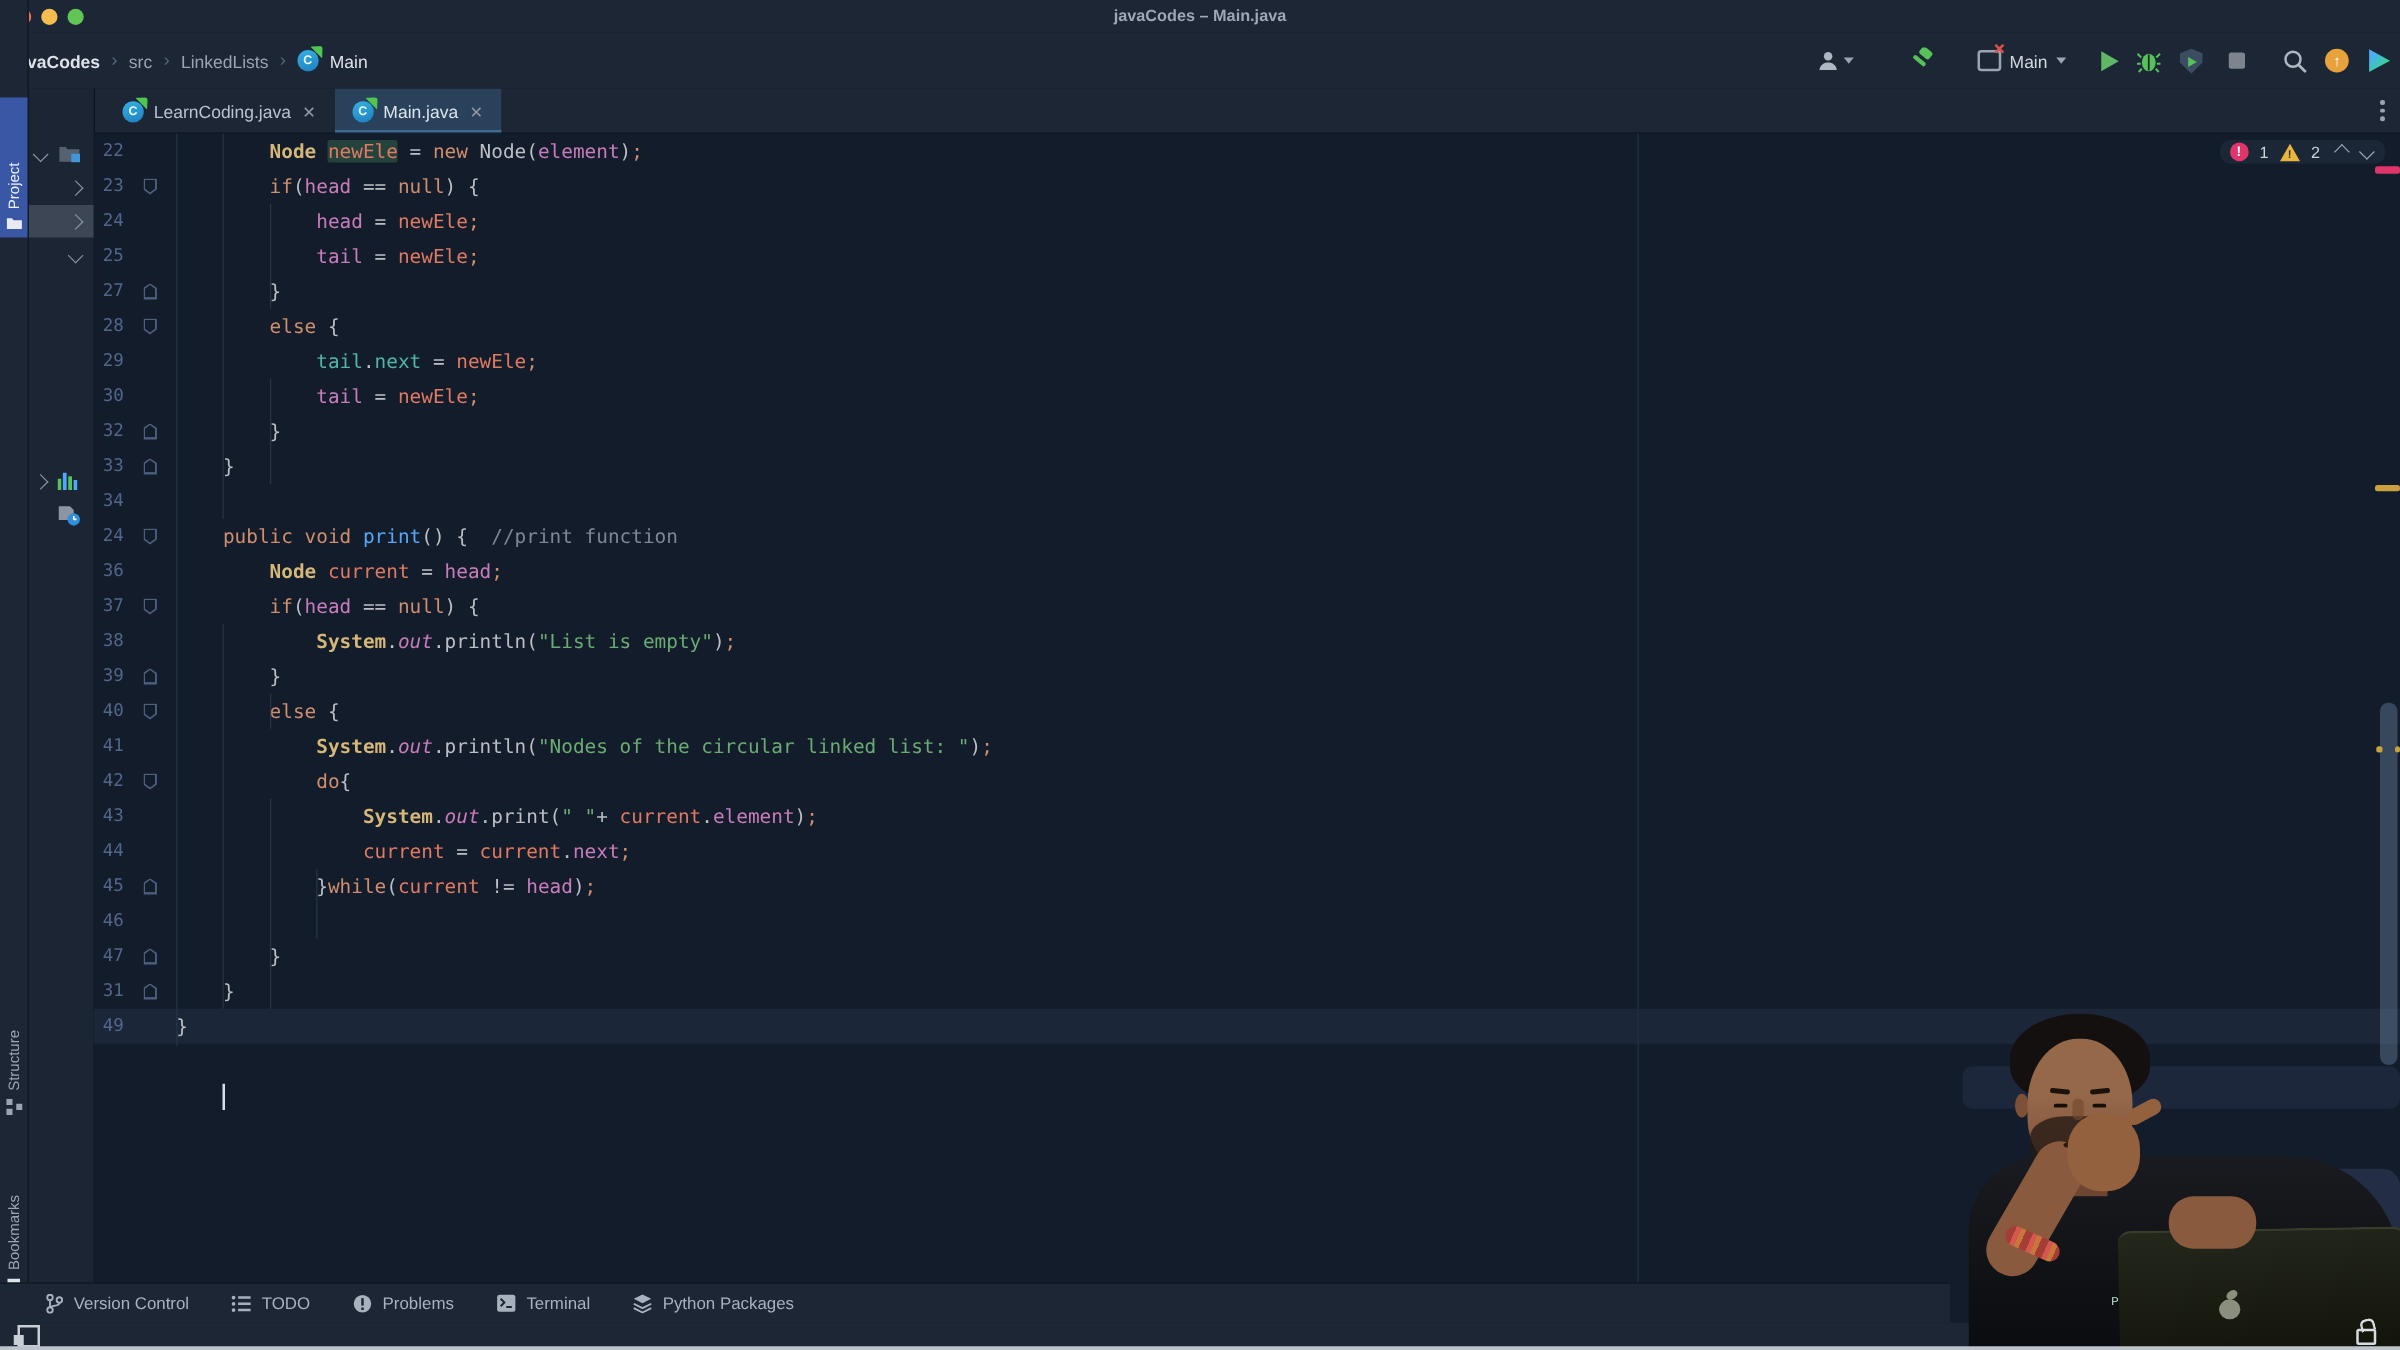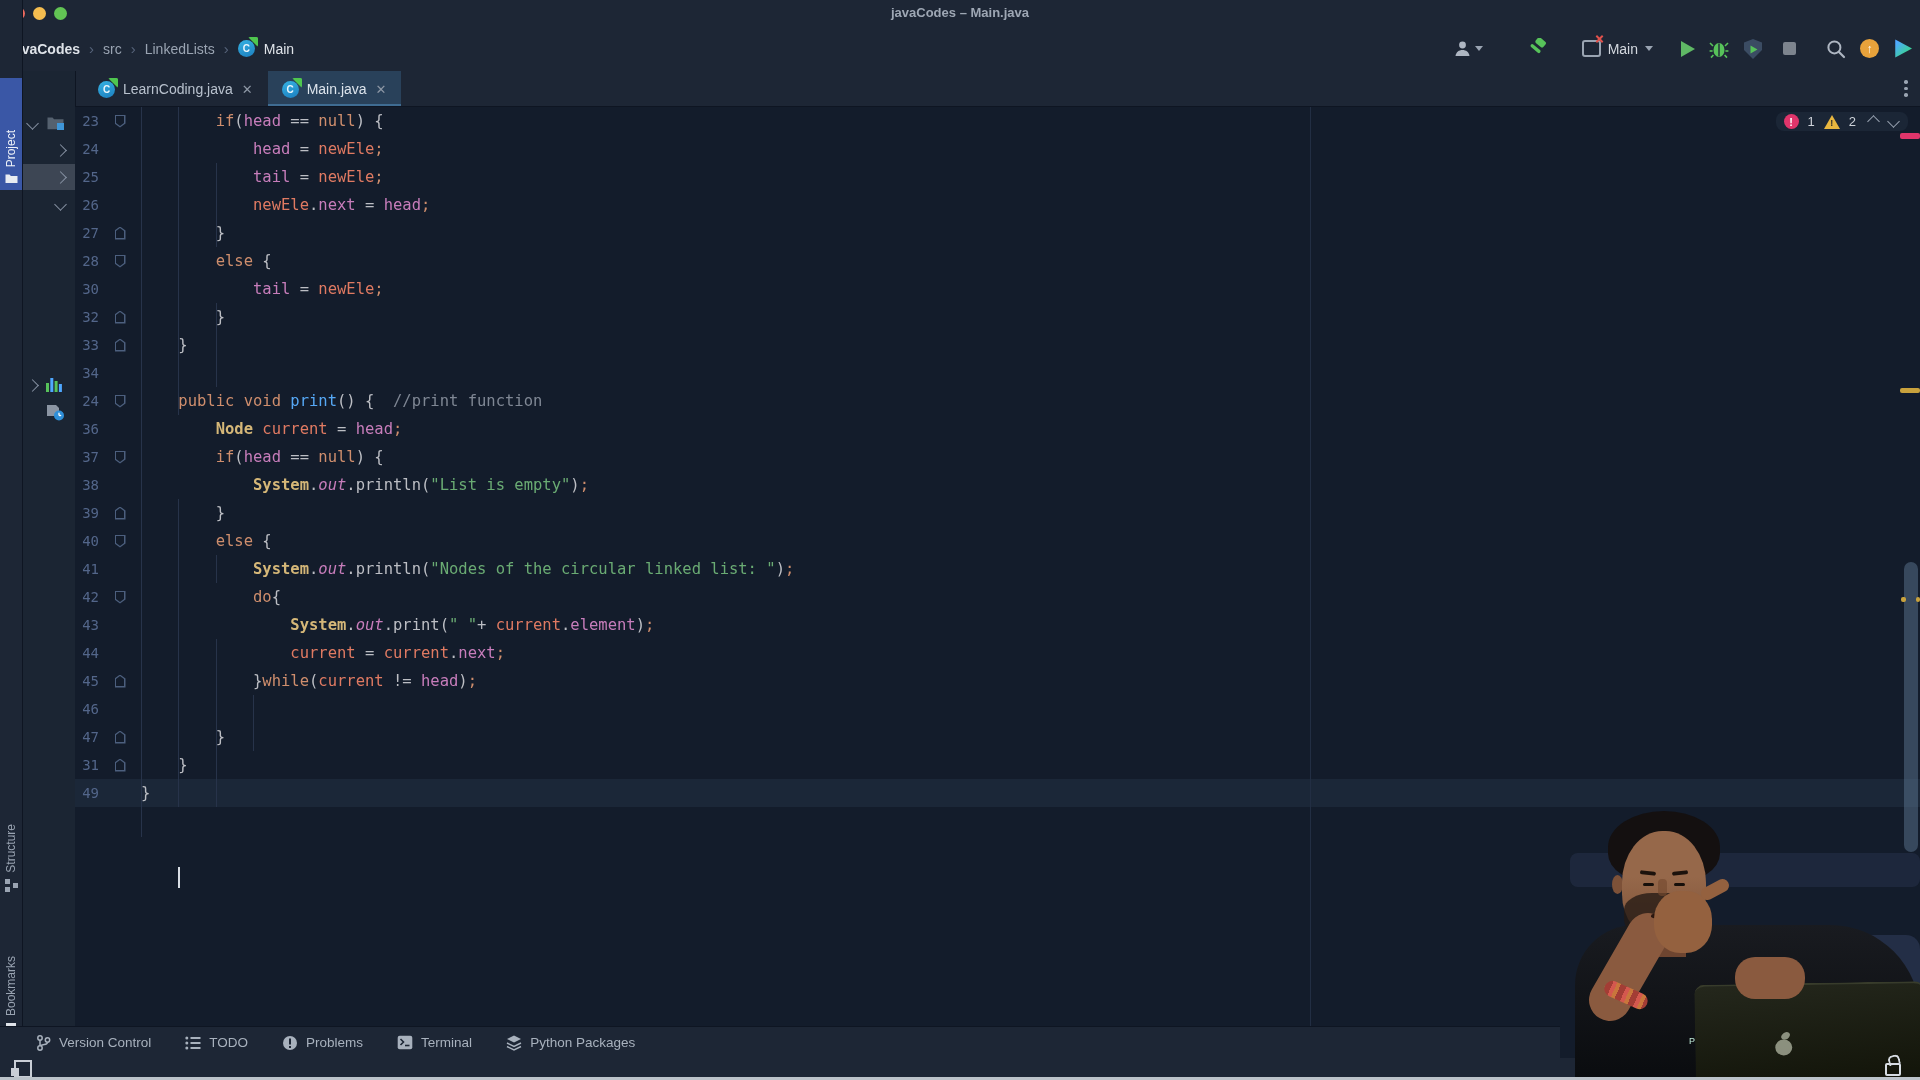--- a/index.html
+++ b/index.html
@@ -310,60 +310,65 @@
   <div class="iguide" style="left:103px;top:0;height:308px"></div>
   <div class="iguide" style="left:103px;top:392px;height:308px"></div>
   <div class="iguide" style="left:141px;top:56px;height:84px"></div>
   <div class="iguide" style="left:141px;top:196px;height:84px"></div>
   <div class="iguide" style="left:141px;top:448px;height:28px"></div>
   <div class="iguide" style="left:141px;top:532px;height:168px"></div>
   <div class="iguide" style="left:178px;top:588px;height:56px"></div>
   <div id="marginGuide"></div>
   <div>
       <div class="crow">
+        <span class="ln">22</span>
+        <span class="fw"></span>
+        <pre class="ct"><span>        </span><span class="cls">Node</span><span> </span><span class="lv occ">newEle</span><span> = </span><span class="kw">new</span><span> Node(</span><span class="fd">element</span><span>)</span><span class="sm">;</span></pre>
+      </div>
+      <div class="crow">
         <span class="ln">23</span>
         <span class="fw">
           <span class="fm down">
             <i></i>
           </span>
         </span>
         <pre class="ct"><span>        </span><span class="kw">if</span><span>(</span><span class="fd">head</span><span> == </span><span class="kw">null</span><span>) {</span></pre>
       </div>
       <div class="crow">
         <span class="ln">24</span>
         <span class="fw"></span>
         <pre class="ct"><span>            </span><span class="fd">head</span><span> = </span><span class="lv">newEle</span><span class="sm">;</span></pre>
       </div>
       <div class="crow">
         <span class="ln">25</span>
         <span class="fw"></span>
         <pre class="ct"><span>            </span><span class="fd">tail</span><span> = </span><span class="lv">newEle</span><span class="sm">;</span></pre>
       </div>
       <div class="crow">
-        <span class="ln">26</span>
-        <span class="fw"></span>
-        <pre class="ct"><span>            </span><span class="lv">newEle</span><span>.</span><span class="fd">next</span><span> = </span><span class="fd">head</span><span class="sm">;</span></pre>
-      </div>
-      <div class="crow">
         <span class="ln">27</span>
         <span class="fw">
           <span class="fm up">
             <i></i>
           </span>
         </span>
         <pre class="ct"><span>        }</span></pre>
       </div>
       <div class="crow">
         <span class="ln">28</span>
         <span class="fw">
           <span class="fm down">
             <i></i>
           </span>
         </span>
         <pre class="ct"><span>        </span><span class="kw">else</span><span> {</span></pre>
+      </div>
+      <div class="crow">
+        <span class="ln">29</span>
+        <span class="fw"></span>
+        <pre class="ct"><span>            </span><span class="tl">tail</span><span>.</span><span class="tl">next</span><span> = </span><span class="lv">newEle</span><span class="sm">;</span></pre>
       </div>
       <div class="crow">
         <span class="ln">30</span>
         <span class="fw"></span>
         <pre class="ct"><span>            </span><span class="fd">tail</span><span> = </span><span class="lv">newEle</span><span class="sm">;</span></pre>
       </div>
       <div class="crow">
         <span class="ln">32</span>
         <span class="fw">
           <span class="fm up">

